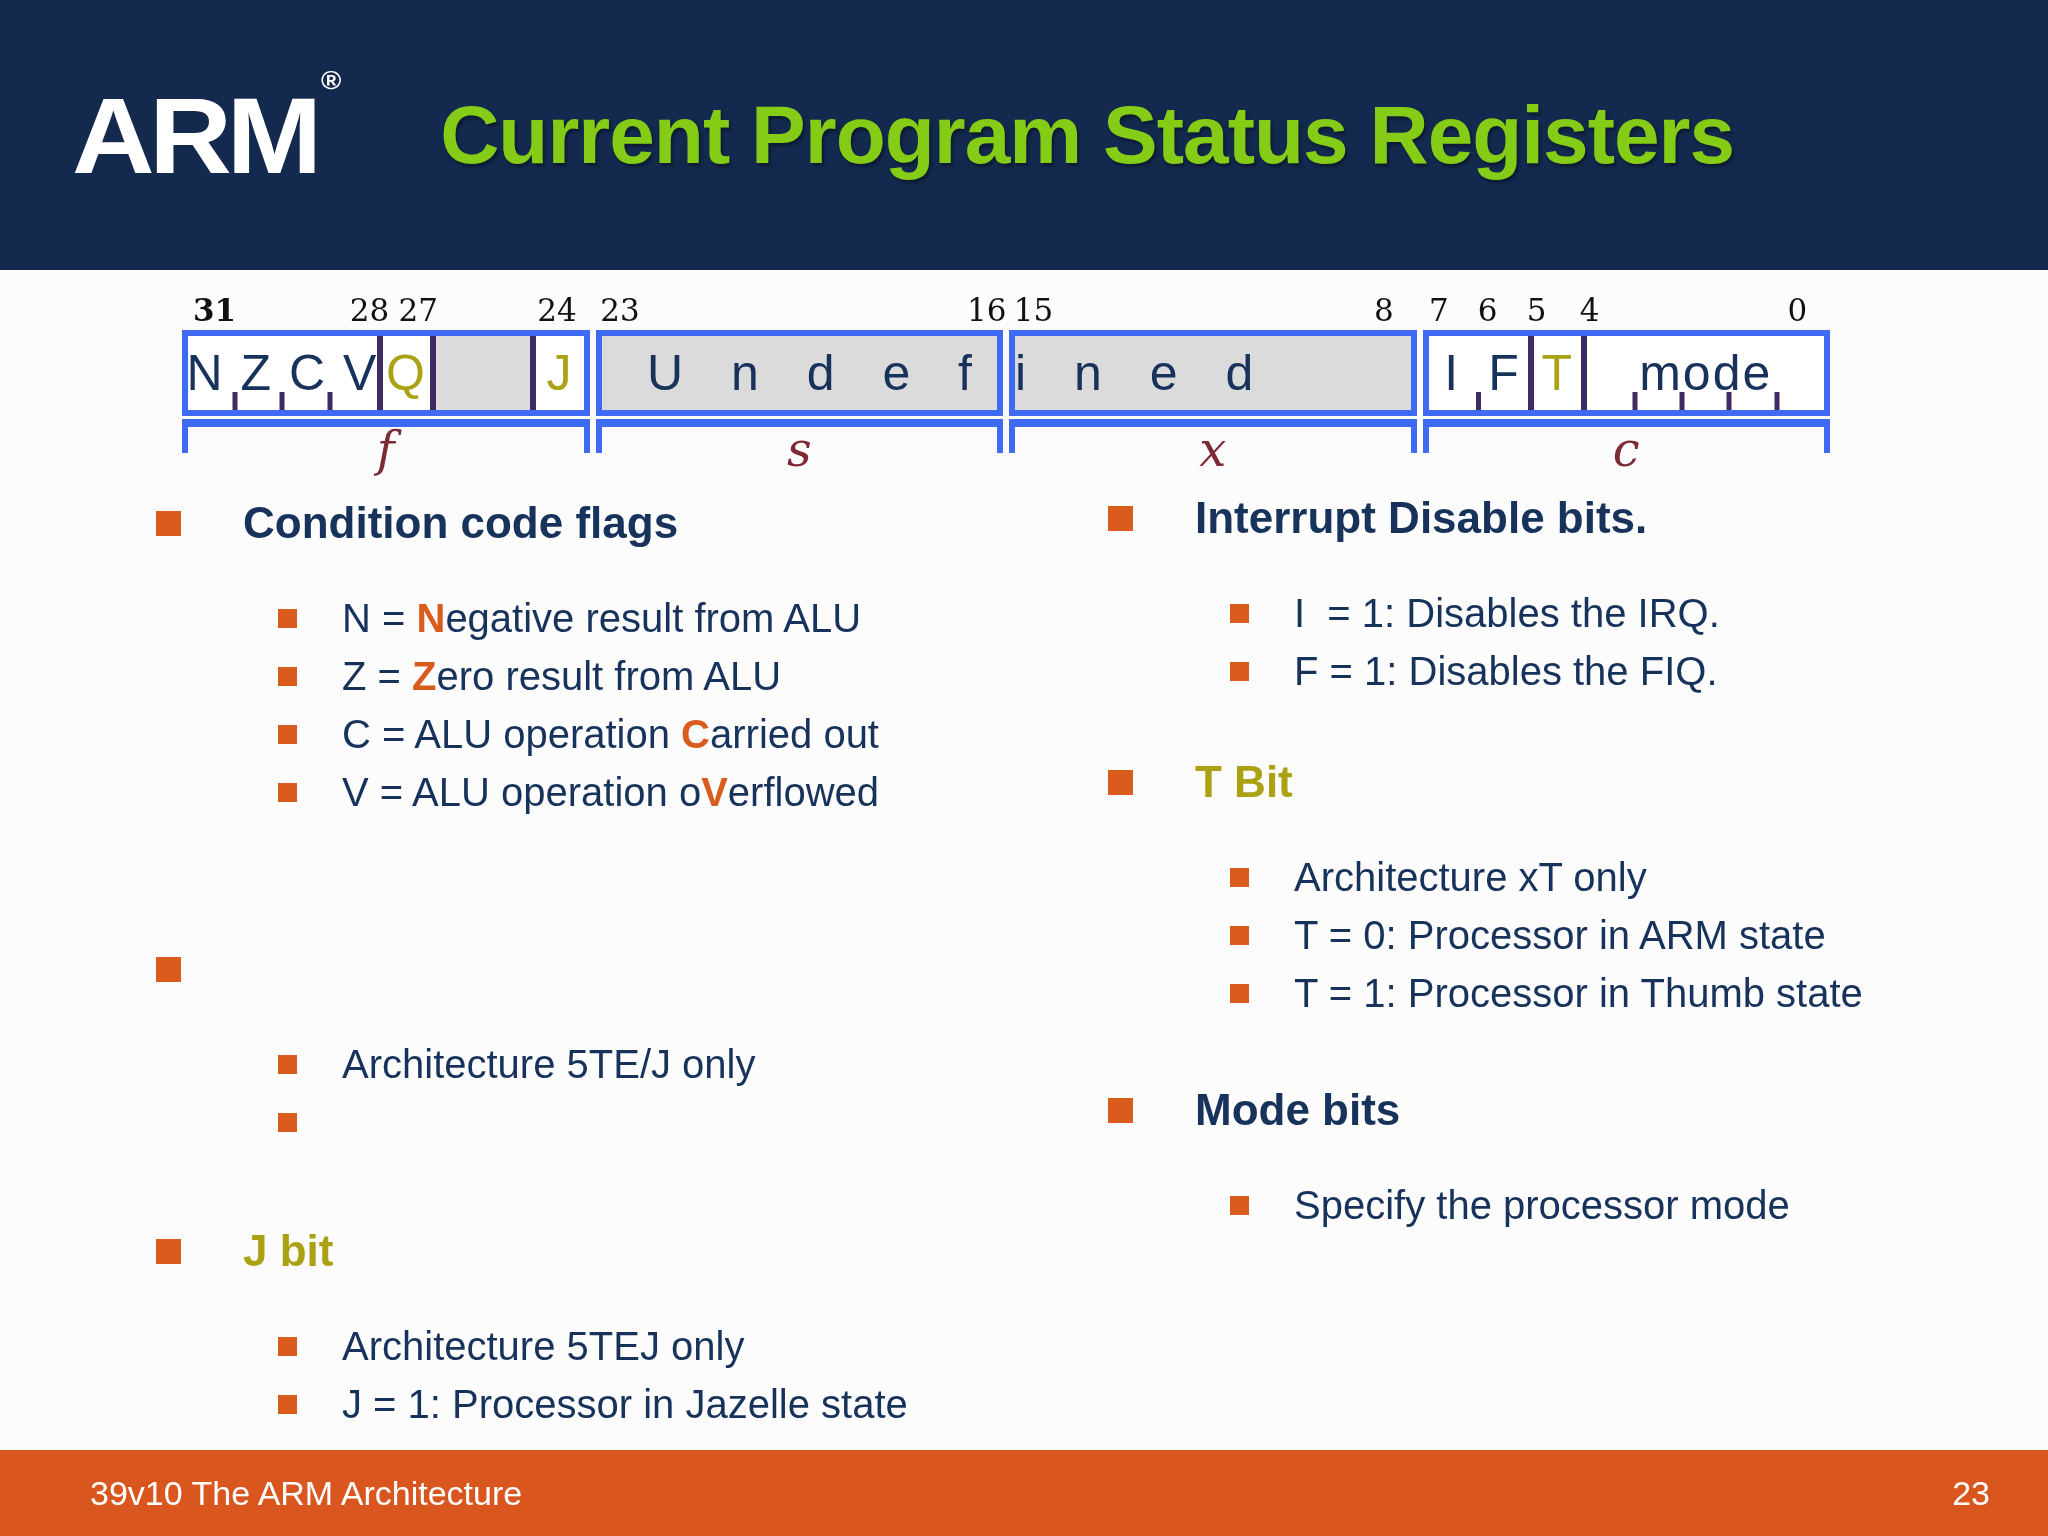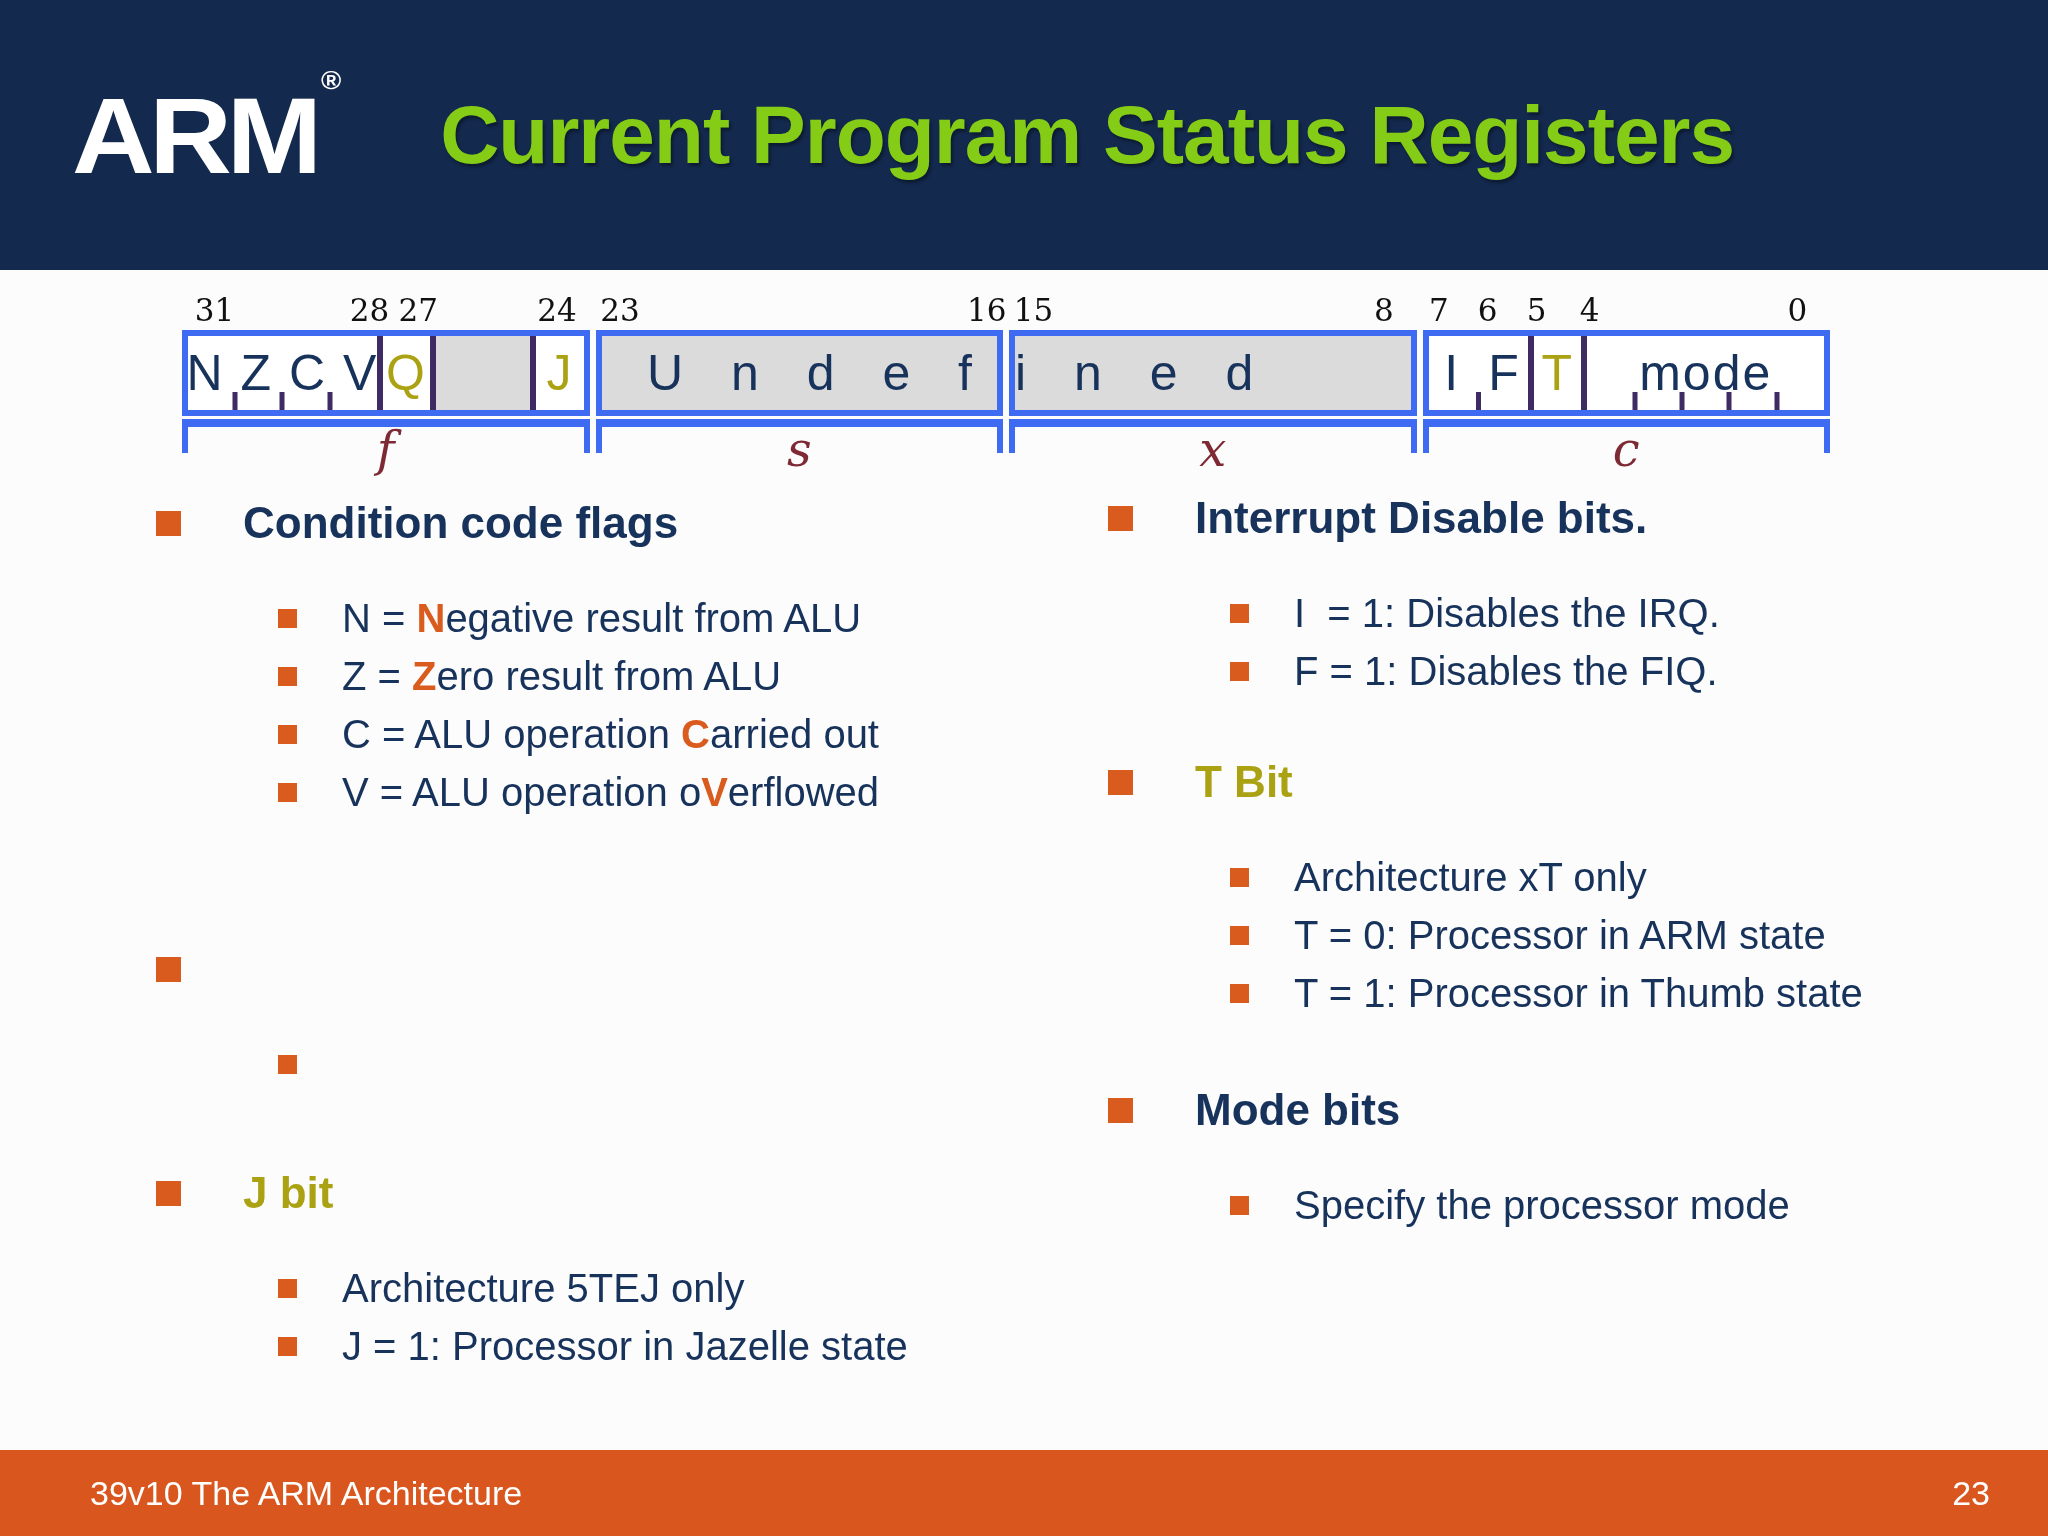--- a/index.html
+++ b/index.html
@@ -69,21 +69,21 @@
 
 <div class="slide">
 
   <div class="hdr">
     <div class="logo"><span>ARM</span><span class="rmark">®</span></div>
     <div class="title">Current Program Status Registers</div>
   </div>
 
   <div class="reg">
     <div class="bits" id="bitlabels">
-        <span class="bitlabel" style="left: 32.6px;">31</span>
+        <span class="bitlabel" style="left: 32.6px; font-weight: bold;">31</span>
         <span class="bitlabel" style="left: 187.45px;">28</span>
         <span class="bitlabel" style="left: 236.35px;">27</span>
         <span class="bitlabel" style="left: 374.9px;">24</span>
         <span class="bitlabel" style="left: 437.95px;">23</span>
         <span class="bitlabel" style="left: 804.7px;">16</span>
         <span class="bitlabel" style="left: 851.45px;">15</span>
         <span class="bitlabel" style="left: 1201.9px;">8</span>
         <span class="bitlabel" style="left: 1256.8px;">7</span>
         <span class="bitlabel" style="left: 1305.7px;">6</span>
         <span class="bitlabel" style="left: 1354.6px;">5</span>
@@ -181,20 +181,24 @@
           <span class="b2"></span>
           <span class="ittext">V = ALU operation o<b class="hl">V</b>erflowed</span>
         </div>
       </section>
       <section class="sec">
         <div class="h">
           <span class="b1"></span>
         </div>
         <div class="it">
           <span class="b2"></span>
+          <span class="ittext">Architecture 5TE/J only</span>
+        </div>
+        <div class="it">
+          <span class="b2"></span>
         </div>
       </section>
       <section class="sec">
         <div class="h">
           <span class="b1"></span>
           <span class="ht olive-h">J bit</span>
         </div>
         <div class="it">
           <span class="b2"></span>
           <span class="ittext">Architecture 5TEJ only</span>

